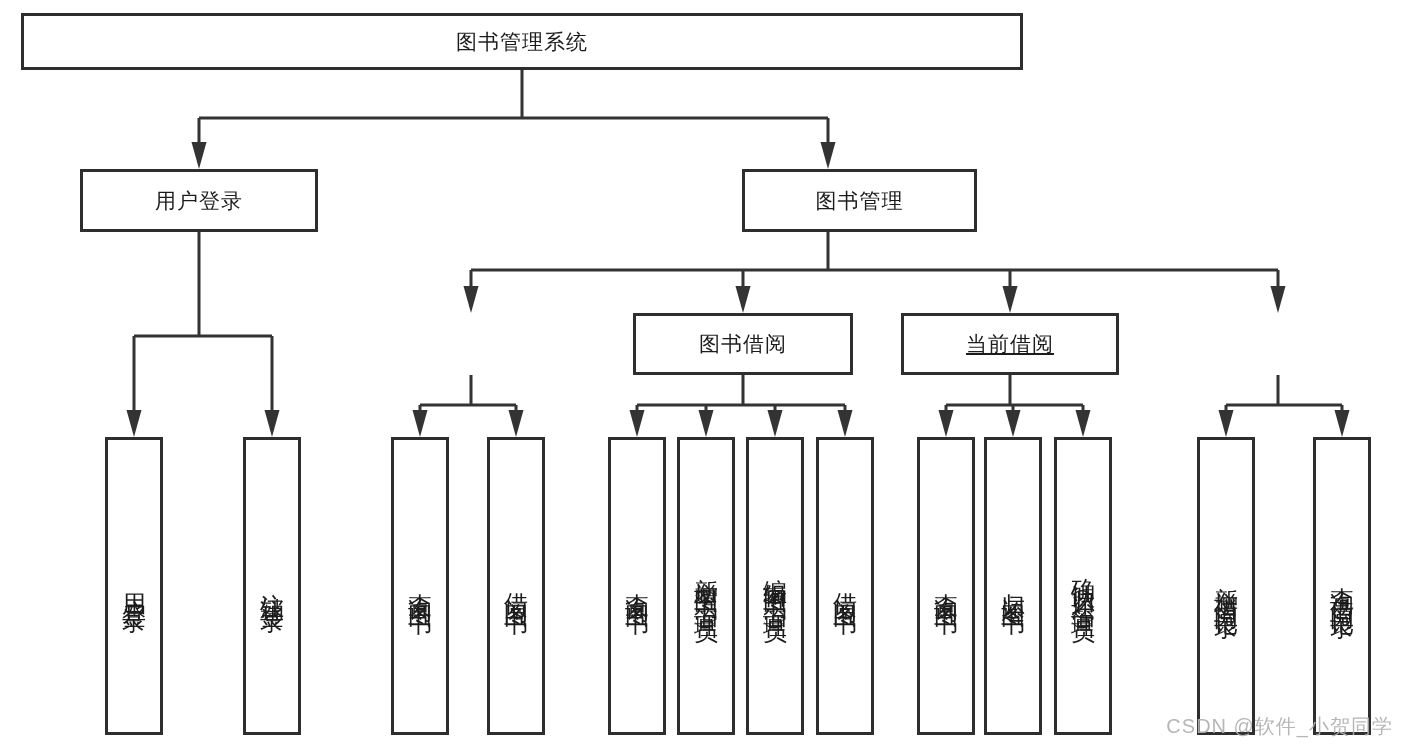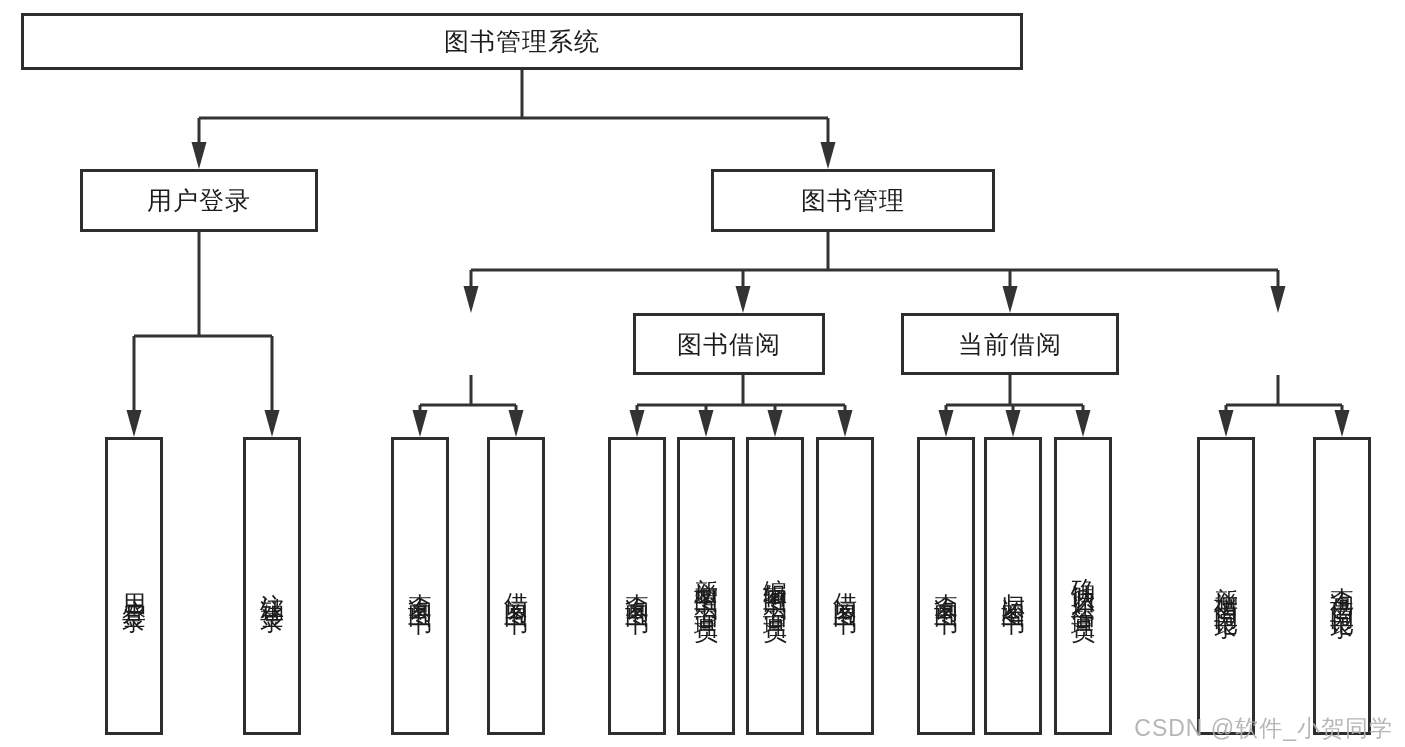--- a/index.html
+++ b/index.html
@@ -6,45 +6,45 @@
   .canvas{
     position:relative;width:1405px;height:747px;background:#ffffff;
     font-family:"Liberation Sans",sans-serif;overflow:hidden;
   }
   .connectors{position:absolute;left:0;top:0;z-index:1;}
   .box{
     position:absolute;box-sizing:border-box;z-index:2;
     border:3px solid #2e2e2e;background:#ffffff;color:#1c1c1c;
     display:flex;align-items:center;justify-content:center;
   }
-  .h-label{font-size:25px;letter-spacing:1px;white-space:nowrap;}
+  .h-label{font-size:21px;letter-spacing:1px;white-space:nowrap;}
   .v-label{
     writing-mode:vertical-rl;text-orientation:mixed;
     font-size:24px;line-height:1;letter-spacing:6px;white-space:nowrap;
   }
   
   .n-root{left:21px;top:13px;width:1002px;height:57px;}
   
   .n-user-login{left:80px;top:169px;width:238px;height:63px;}
-  .n-book-mgmt{left:711px;top:169px;width:284px;height:63px;}
+  .n-book-mgmt{left:742px;top:169px;width:235px;height:63px;}
   
   .n-new-book{left:364px;top:313px;width:214px;height:62px;}
-  .n-book-borrow{left:633px;top:313px;width:192px;height:62px;}
-  .n-current-borrow{left:901px;top:313px;width:218px;height:62px;}
+  .n-book-borrow{left:633px;top:313px;width:220px;height:62px;}
+  .n-current-borrow{left:901px;top:313px;width:218px;height:62px;text-decoration:underline;}
   .n-borrow-record{left:1169px;top:313px;width:218px;height:62px;}
   
   .vbox{top:437px;width:58px;height:298px;}
   .n-ul1{left:105px;} .n-ul2{left:243px;}
   .n-nb1{left:391px;} .n-nb2{left:487px;}
   .n-bb1{left:608px;} .n-bb2{left:677px;} .n-bb3{left:746px;} .n-bb4{left:816px;}
   .n-cb1{left:917px;} .n-cb2{left:984px;} .n-cb3{left:1054px;}
   .n-br1{left:1197px;} .n-br2{left:1313px;}
   .watermark{
     position:absolute;z-index:5;top:713px;right:12px;
-    font-size:23px;color:#b0b0b0;opacity:0.92;letter-spacing:1px;white-space:nowrap;
+    font-size:20px;color:#b0b0b0;opacity:0.92;letter-spacing:1px;white-space:nowrap;
   }
 </style>
 </head>
 <body>
 
 <div class="canvas">
 
   <svg class="connectors" width="1405" height="747" viewBox="0 0 1405 747">
     <path fill="none" stroke="#333333" stroke-width="3" d="
       M522,70 V119.5 M199,118 H828 M199,118 V145 M828,118 V145

